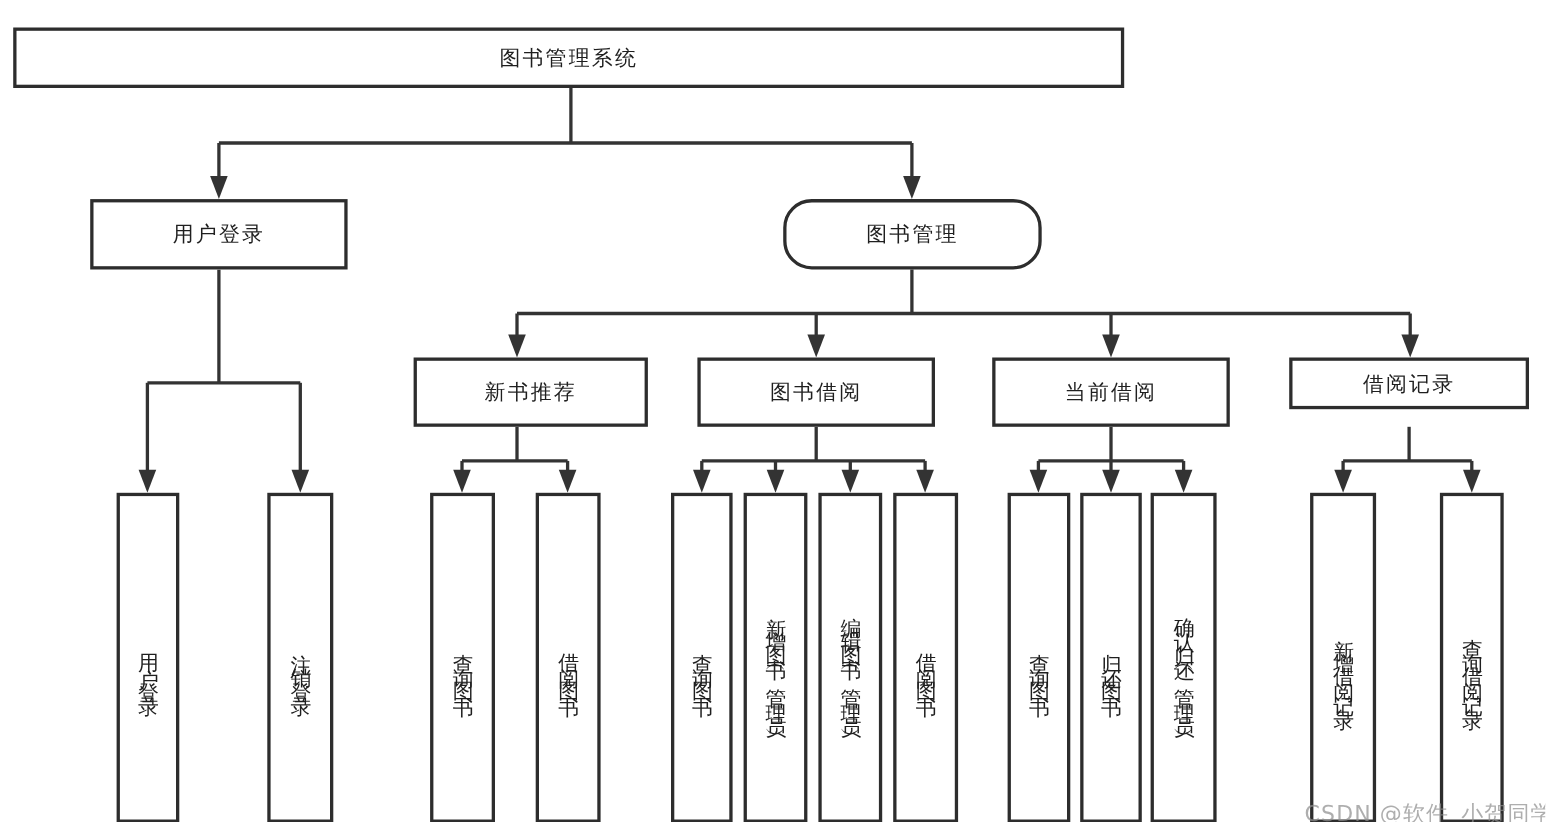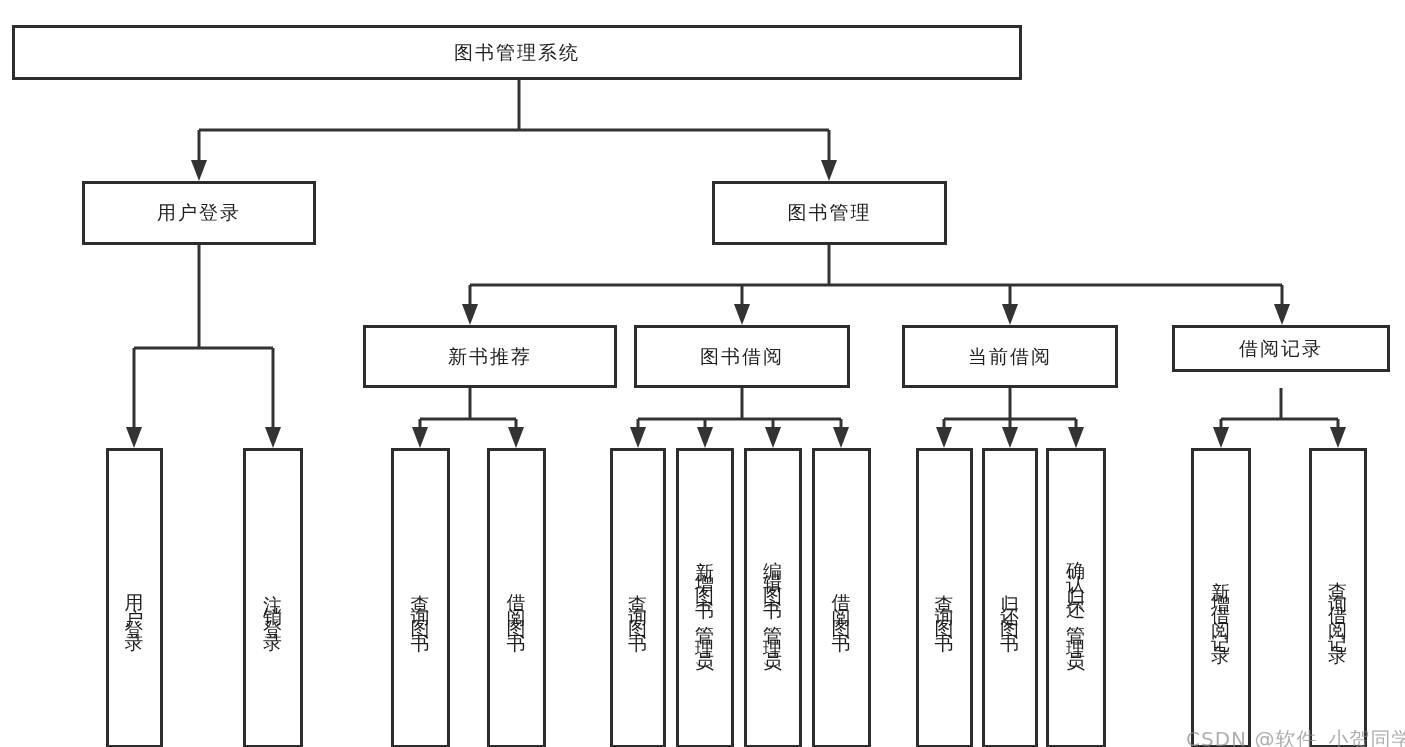--- a/index.html
+++ b/index.html
@@ -117,26 +117,26 @@
       <polygon points="1002,415 1018,415 1010,436"></polygon>
       <polygon points="1068,415 1084,415 1076,436"></polygon>
       <polygon points="1213,415 1229,415 1221,436"></polygon>
       <polygon points="1330,415 1346,415 1338,436"></polygon>
     </g>
   </svg>
 
   <div class="box" style="left:12px; top:13px; width:1010px; height:55px;">图书管理系统</div>
 
   <div class="box" style="left:82px; top:169px; width:234px; height:64px;">用户登录</div>
-  <div class="box" style="left:712px; top:169px; width:235px; height:64px;">图书管理</div>
+  <div class="box" style="left:712px; top:169px; width:235px; height:64px;border-radius:26px;">图书管理</div>
 
   <div class="box vbox" style="left:106px; top:436px; width:57px; height:300px;">用户登录</div>
   <div class="box vbox" style="left:243px; top:436px; width:60px; height:300px;">注销登录</div>
 
-  <div class="box" style="left:363px; top:313px; width:254px; height:63px;">新书推荐</div>
+  <div class="box" style="left:376px; top:313px; width:213px; height:63px;">新书推荐</div>
   <div class="box" style="left:634px; top:313px; width:216px; height:63px;">图书借阅</div>
   <div class="box" style="left:902px; top:313px; width:216px; height:63px;">当前借阅</div>
   <div class="box" style="left:1172px; top:313px; width:218px; height:47px;">借阅记录</div>
 
   <div class="box vbox" style="left:391px; top:436px; width:59px; height:300px;">查询图书</div>
   <div class="box vbox" style="left:487px; top:436px; width:59px; height:300px;">借阅图书</div>
 
   <div class="box vbox" style="left:610px; top:436px; width:56px; height:300px;">查询图书</div>
   <div class="box vbox" style="left:676px; top:436px; width:58px; height:300px;">新增图书（管理员）</div>
   <div class="box vbox" style="left:744px; top:436px; width:58px; height:300px;">编辑图书（管理员）</div>

